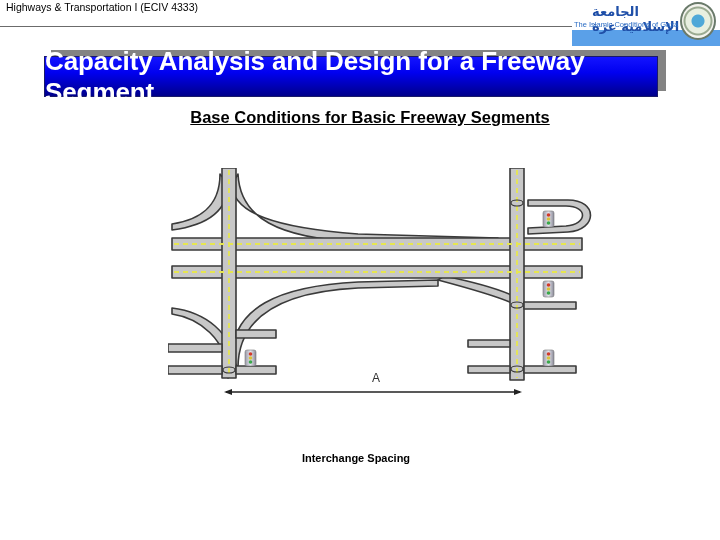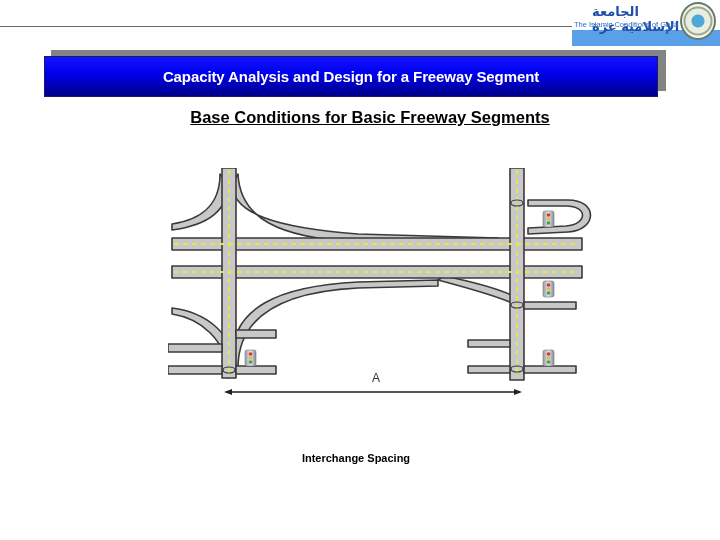--- a/index.html
+++ b/index.html
@@ -32,38 +32,39 @@
     .title-shadow {
       position: absolute; left: 51px; top: 50px; width: 615px; height: 41px; background: #838383;
     }
     .title-bar {
       position: absolute; left: 44px; top: 56px; width: 614px; height: 41px;
       background: linear-gradient(#1414ff 0%, #0000f0 40%, #00008a 100%);
       border: 1px solid #1a1a6a; box-sizing: border-box;
       display: flex; align-items: center; justify-content: center;
     }
     .title-text {
-      color: #ffffff; font-size: 15px; font-weight: bold; letter-spacing: -0.1px;
+      color: #ffffff; font-size: 26px; font-weight: bold; letter-spacing: -0.1px;
     }
     .subtitle {
       position: absolute; left: 0; width: 740px; top: 108px; text-align: center;
       font-size: 16.5px; font-weight: bold; text-decoration: underline; color: #000;
     }
     .diagram {
       position: absolute; left: 168px; top: 168px; width: 424px; height: 232px;
     }
     .caption {
       position: absolute; left: 0; width: 712px; top: 452px; text-align: center;
       font-size: 11px; font-weight: bold; color: #000;
     }
   </style>
 </head>
 <body>
 
 <div class="hdr-text">
+  <div>Highways &amp; Transportation I (ECIV 4333)</div>
 </div>
 <div class="hdr-line"></div>
 
 <div class="logo">
   <div class="logo-ar">الجامعة الإسلامية غزة</div>
   <div class="logo-en">The Islamic Conditions of Gaza</div>
   <div class="logo-seal"></div>
 </div>
 
 <div class="title-shadow"></div>

